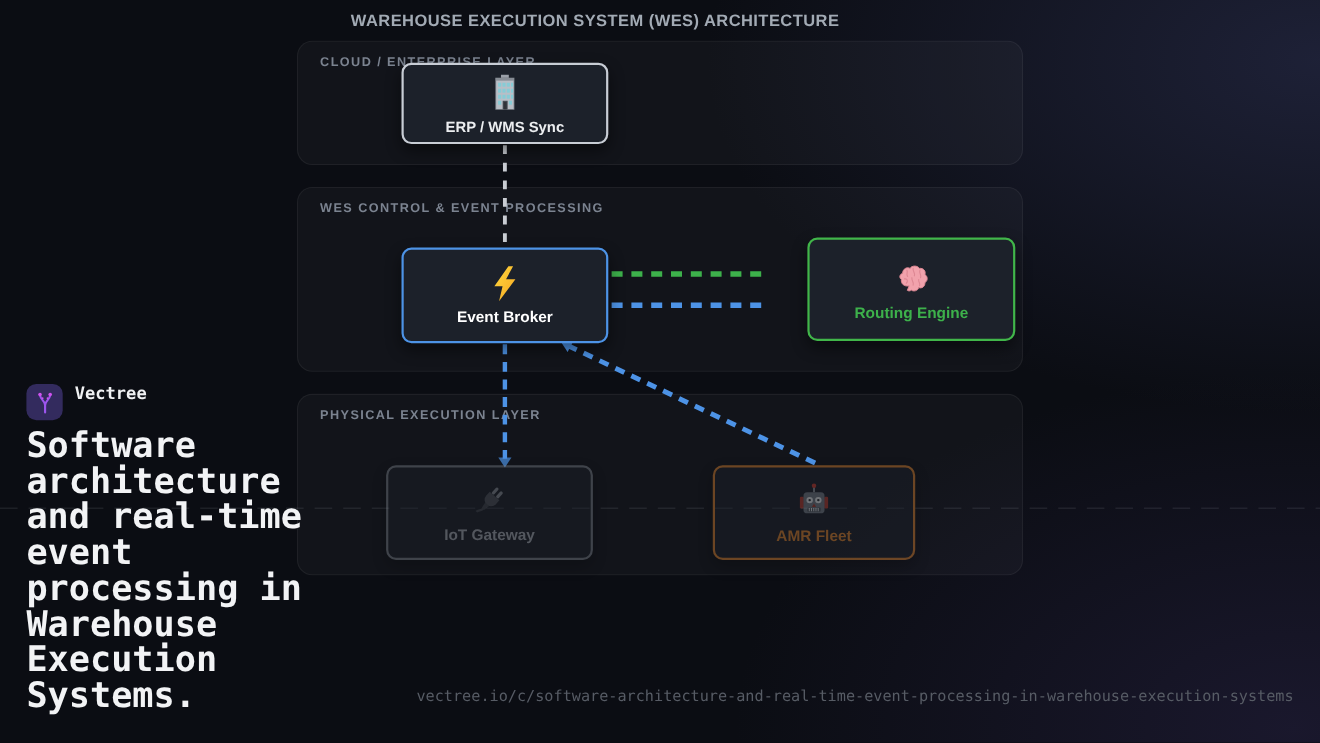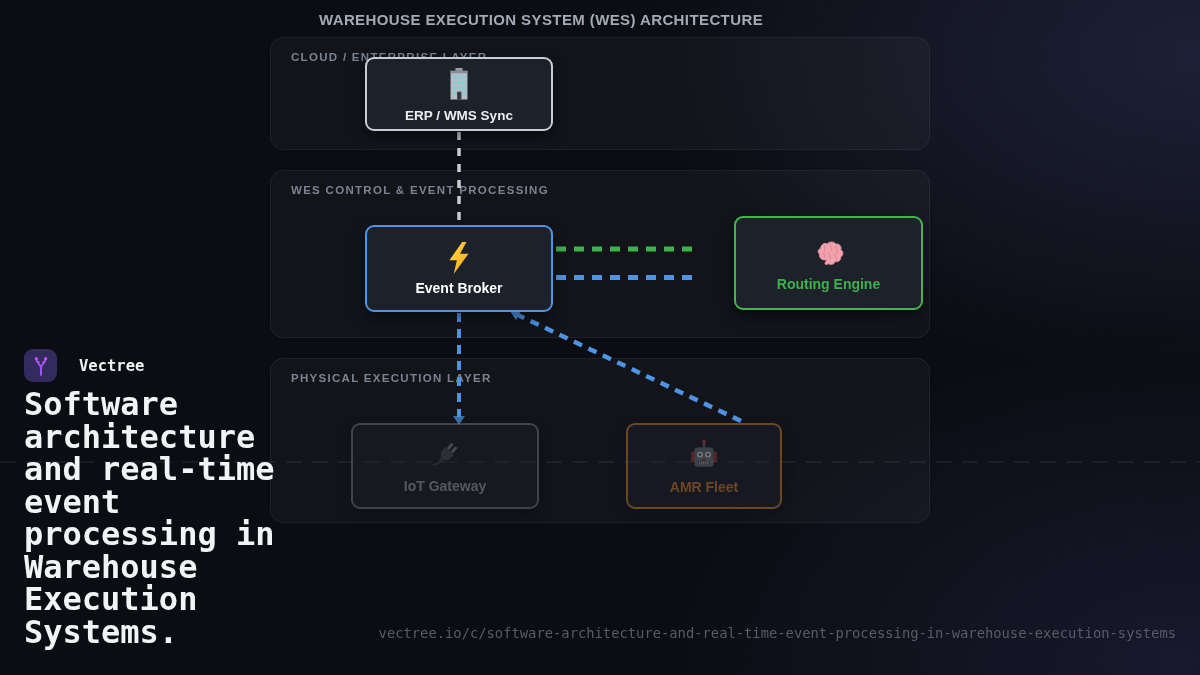--- a/index.html
+++ b/index.html
@@ -47,26 +47,26 @@
   }
   .node-label { font-size:14px; font-weight:bold; }
   .node-erp  { left:365px; top:57px;  width:188px; height:74px; border:2px solid #c8cdd5; }
   .node-erp .node-label { color:#eceef0; font-size:13.5px; }
   .node-eb   { left:365px; top:225px; width:188px; height:87px; border:2px solid #4d93e6; }
   .node-eb .node-label { color:#ffffff; }
   .node-re   { left:694px; top:216px; width:189px; height:94px; border:2px solid #41b64a;margin-left:40px; }
   .node-re .node-label { color:#3db14b; }
   .node-iot  { left:351px; top:423px; width:188px; height:86px; border:2px solid #7d848d; opacity:0.42; }
   .node-iot .node-label { color:#aeb4bc; }
-  .node-amr  { left:626px; top:423px; width:156px; height:86px; border:2px solid #d9822f; opacity:0.45; }
+  .node-amr  { left:648px; top:423px; width:184px; height:86px; border:2px solid #d9822f; opacity:0.45; }
   .node-amr .node-label { color:#d9822f; }
   .node-icon { display:block; line-height:0; }
 
   
-  .brand-row { left:24px; top:349px; display:flex; align-items:center; gap:22px; z-index:6; }
+  .brand-row { left:24px; top:349px; display:flex; gap:11px; z-index:6; }
   .logo {
     width:33px; height:33px; border-radius:9px; background:#332b5e;
     display:flex; align-items:center; justify-content:center;
   }
   .brand-name {
     font-family:"DejaVu Sans Mono", monospace; font-weight:bold;
     font-size:15.5px; color:#f0f1f3;
   }
   .headline {
     left:24px; top:388px; width:296px; z-index:6;

